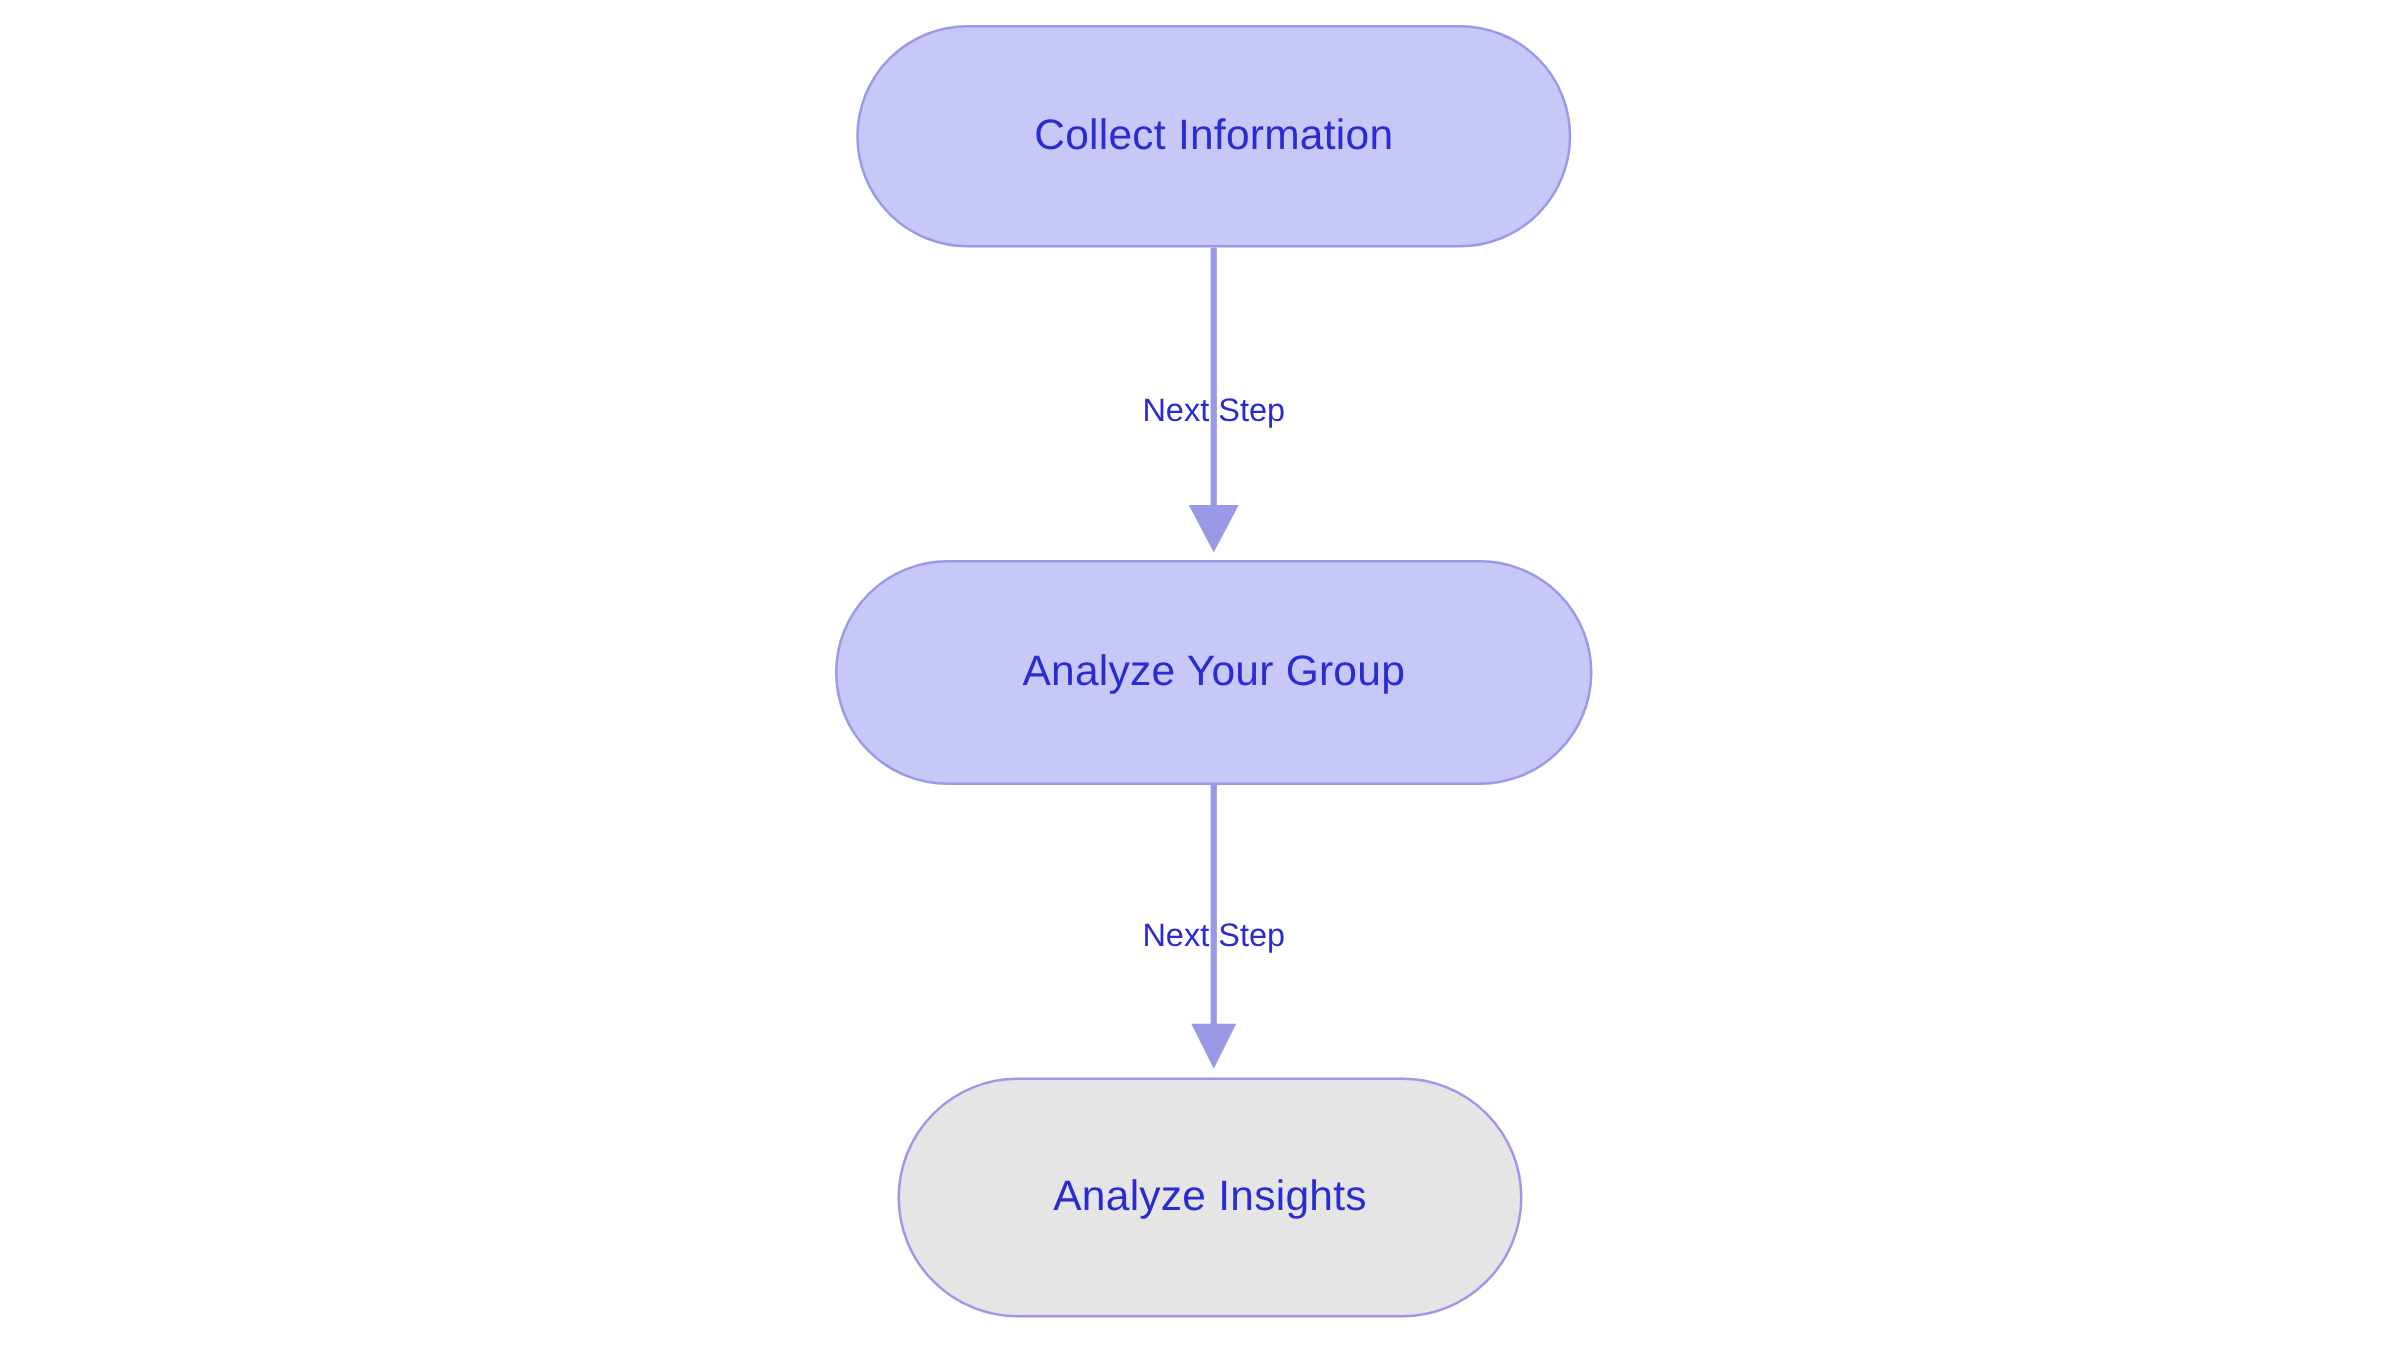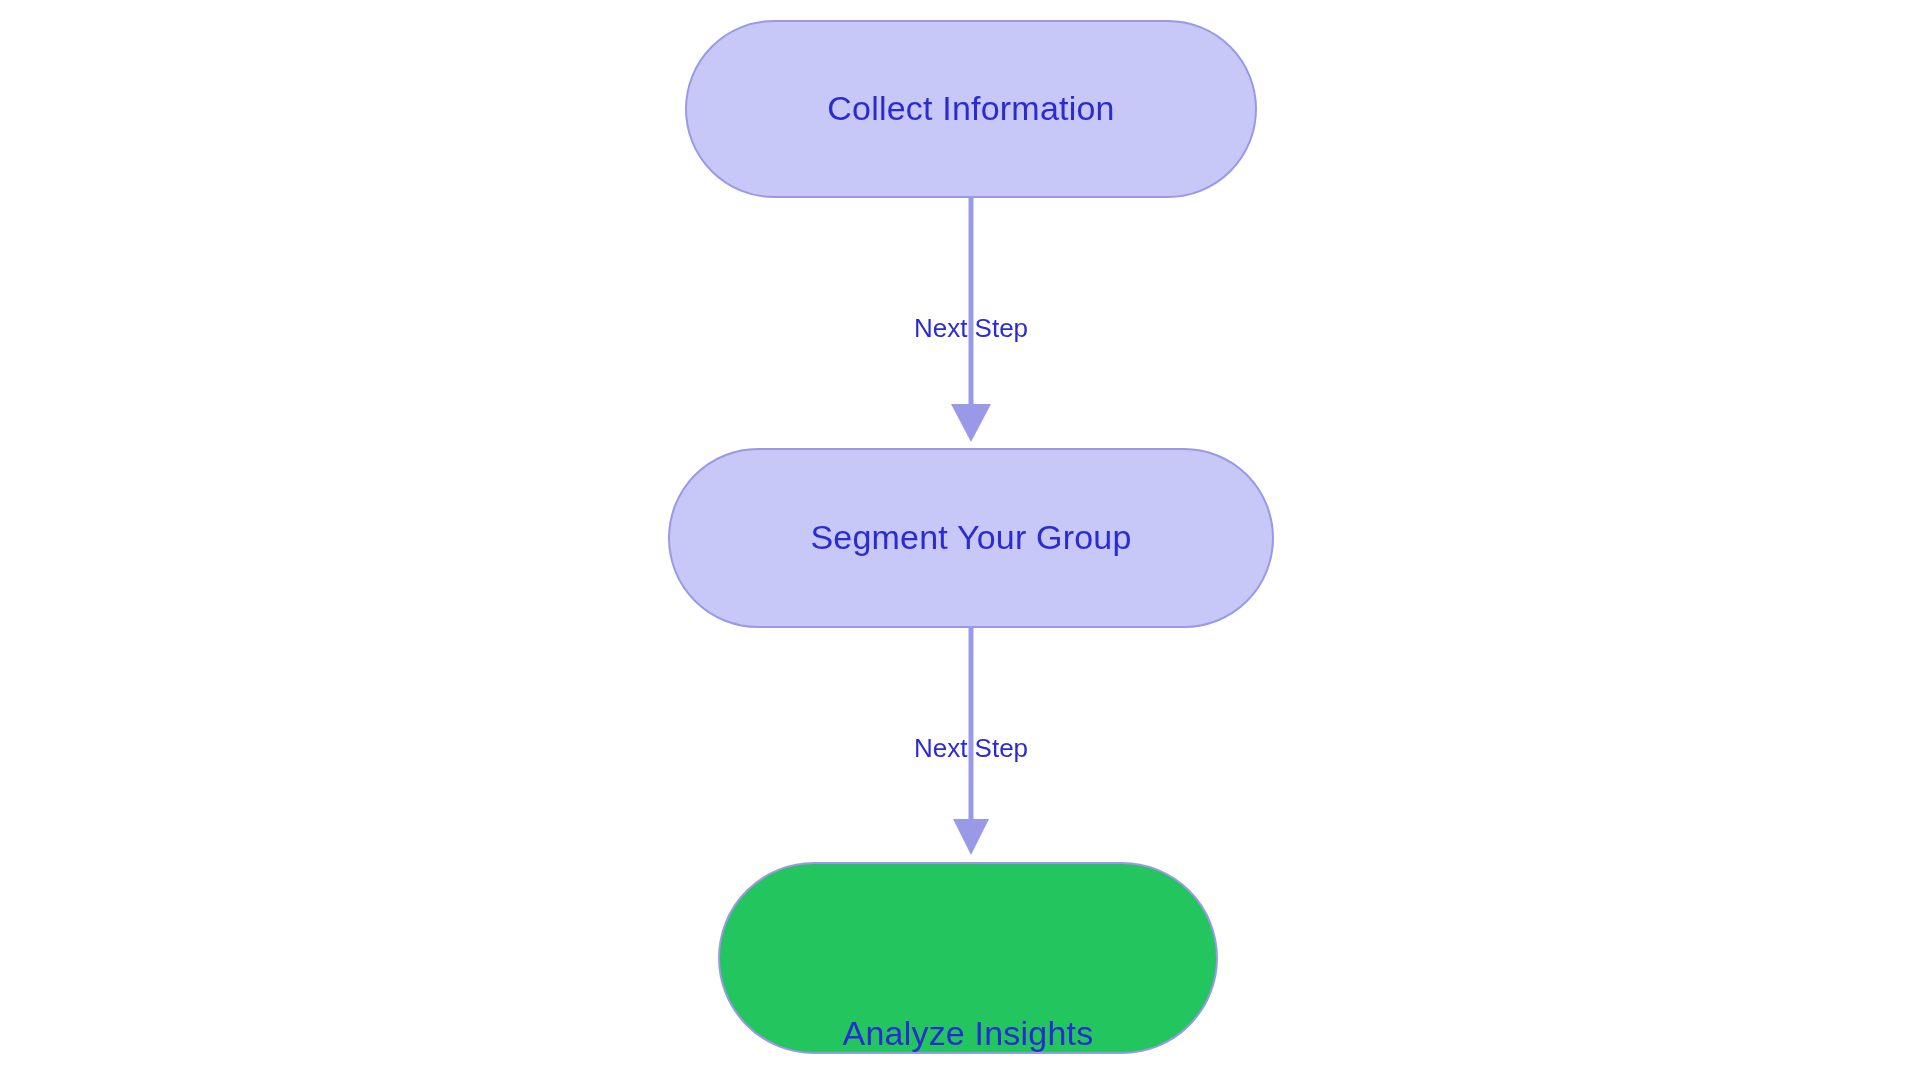--- a/index.html
+++ b/index.html
@@ -110,22 +110,22 @@
     </g>
   </svg>
 
   <div id="node-collect-information" class="flow-node" style="background: rgb(200, 200, 248); border-color: rgb(153, 153, 232);">
     <span class="flow-node-label" style="color: rgb(43, 43, 212);">Collect Information</span>
   </div>
 
   <div id="edge-label-1" class="edge-label" style="color: rgb(43, 43, 212);">Next Step</div>
 
   <div id="node-segment-your-group" class="flow-node" style="background: rgb(200, 200, 248); border-color: rgb(153, 153, 232);">
-    <span class="flow-node-label" style="color: rgb(43, 43, 212);">Segment Your Group</span>
+    <span class="flow-node-label" style="color: rgb(43, 43, 212);">Analyze Your Group</span>
   </div>
 
   <div id="edge-label-2" class="edge-label" style="color: rgb(43, 43, 212);">Next Step</div>
 
-  <div id="node-analyze-insights" class="flow-node" style="background: #22c55e; border-color: rgb(153, 153, 232); align-items: flex-end;">
+  <div id="node-analyze-insights" class="flow-node" style="background: #e5e5e5; border-color: rgb(153, 153, 232);">
     <span class="flow-node-label" style="color: rgb(43, 43, 212);">Analyze Insights</span>
   </div>
 
 </div>
 
 </body></html>

